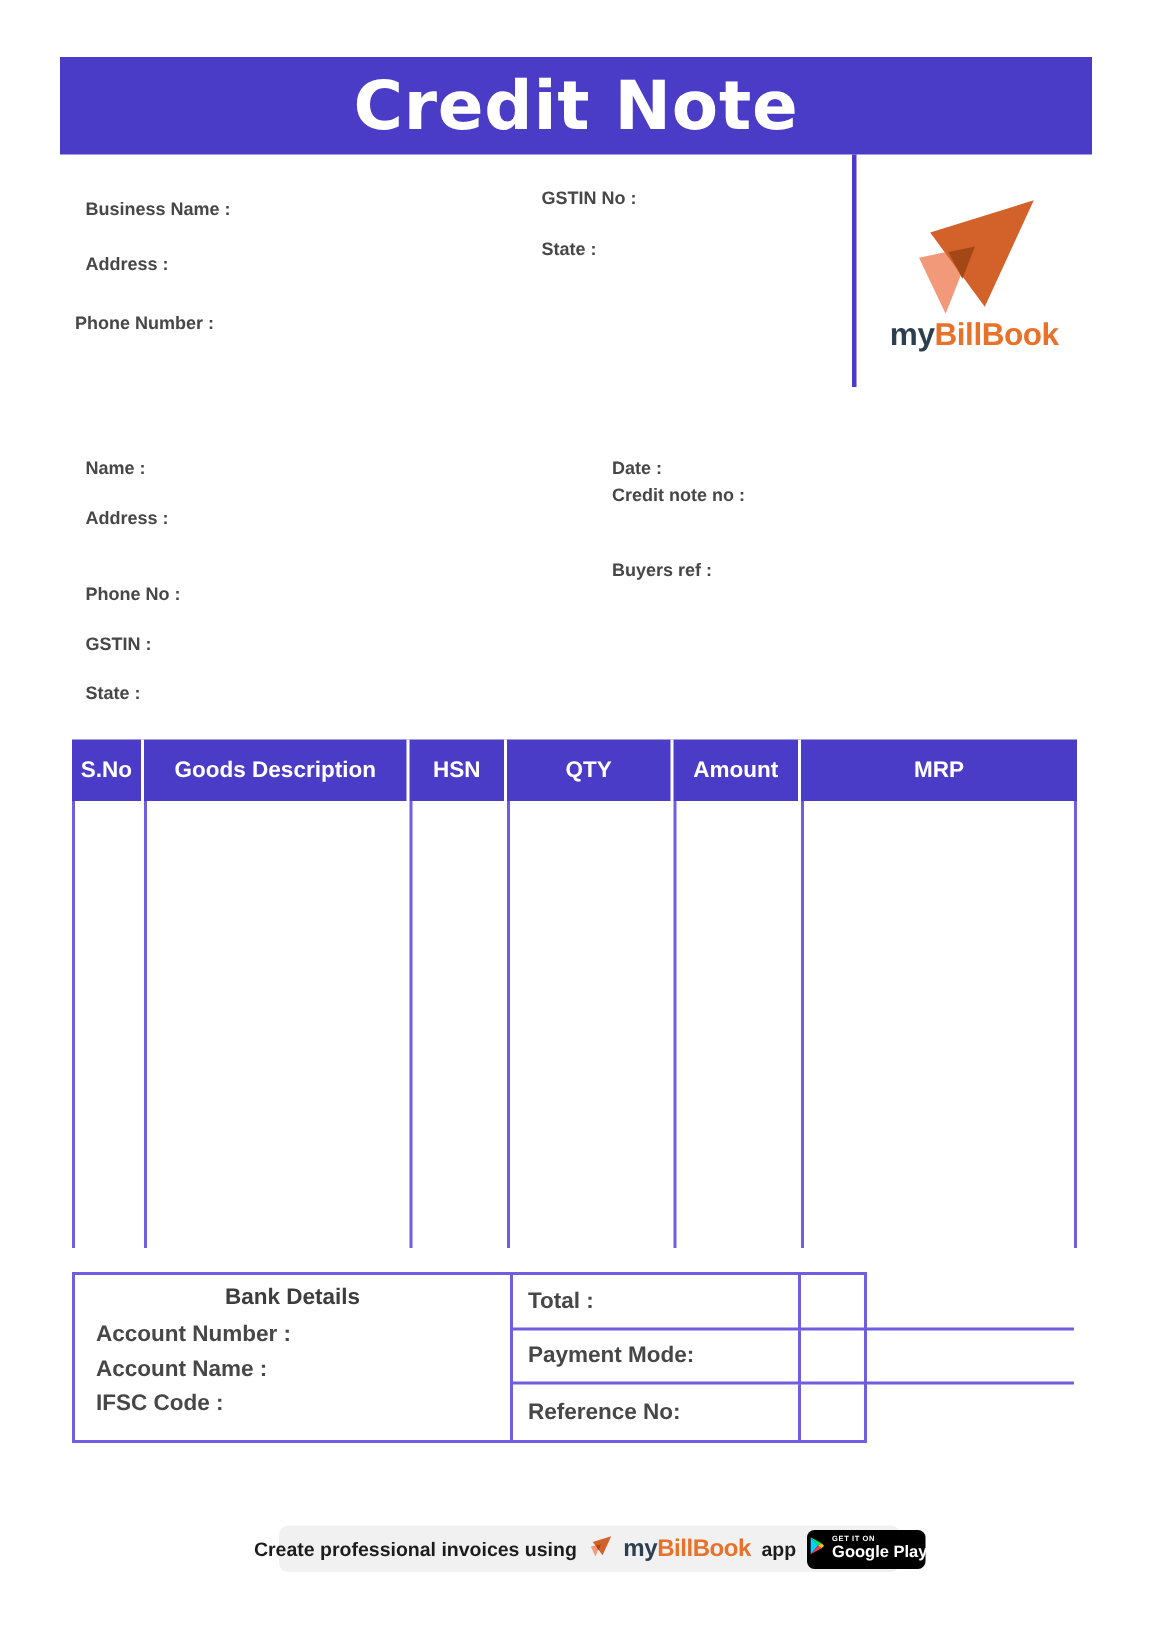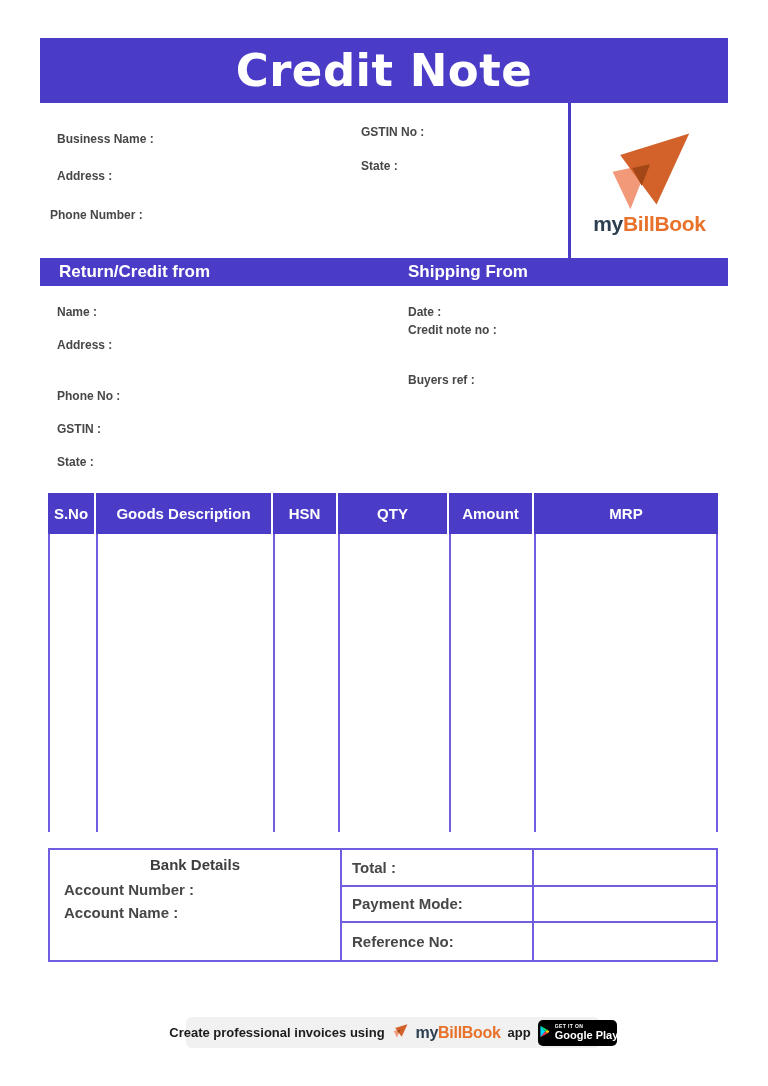--- a/index.html
+++ b/index.html
@@ -81,21 +81,21 @@
     grid-template-columns:48px 177px 65px 111px 85px 184px;
     height:298px;
     border-left:2px solid var(--line);
     border-right:2px solid var(--line);
   }
   .tbody .td{border-right:2px solid var(--line);}
   .tbody .td:last-child{border-right:none;}
 
   
   .bottom-grid{
-    position:absolute;left:48px;top:848px;width:670px;height:114px;
+    position:absolute;left:48px;top:848px;width:530px;height:114px;
     display:grid;
     grid-template-columns:292px 192px 182px;
     grid-template-rows:1fr 1fr 1fr;
     border:2px solid var(--line);
   }
   .bank-cell{
     grid-row:1 / 4;grid-column:1;
     border-right:2px solid var(--line);
     padding:6px 14px 0 14px;
   }
@@ -155,24 +155,20 @@
         <svg width="96" height="84" viewBox="0 0 100 90">
           <polygon points="10,48 48,40 29,88" fill="#f2997a"></polygon>
           <polygon points="18,30 92,7 57,83" fill="#d2622a"></polygon>
           <polygon points="31,44 50,40 41,63" fill="#a34717"></polygon>
         </svg>
       </span>
       <div class="brand"><span class="my">my</span><span class="bb">BillBook</span></div>
     </div>
   </div>
 
-  <div class="section-banner">
-    <span class="left-head">Return/Credit from</span>
-    <span class="right-head">Shipping From</span>
-  </div>
 
   <div class="label" style="left:57px;top:305px">Name :</div>
   <div class="label" style="left:57px;top:338px">Address :</div>
   <div class="label" style="left:57px;top:389px">Phone No :</div>
   <div class="label" style="left:57px;top:422px">GSTIN :</div>
   <div class="label" style="left:57px;top:455px">State :</div>
 
   <div class="label" style="left:408px;top:305px">Date :</div>
   <div class="label" style="left:408px;top:323px">Credit note no :</div>
   <div class="label" style="left:408px;top:373px">Buyers ref :</div>
@@ -194,20 +190,21 @@
       <div class="td"></div>
       <div class="td"></div>
     </div>
   </div>
 
   <div class="bottom-grid">
     <div class="bank-cell">
       <div class="bank-title">Bank Details</div>
       <div class="bank-line">Account Number :</div>
       <div class="bank-line">Account Name :</div>
+      <div class="bank-line">IFSC Code :</div>
     </div>
 
     <div class="tot-label" style="grid-row:1">Total :</div>
     <div class="tot-value" style="grid-row:1"></div>
     <div class="tot-label" style="grid-row:2">Payment Mode:</div>
     <div class="tot-value" style="grid-row:2"></div>
     <div class="tot-label row3" style="grid-row:3">Reference No:</div>
     <div class="tot-value row3" style="grid-row:3"></div>
   </div>
 

